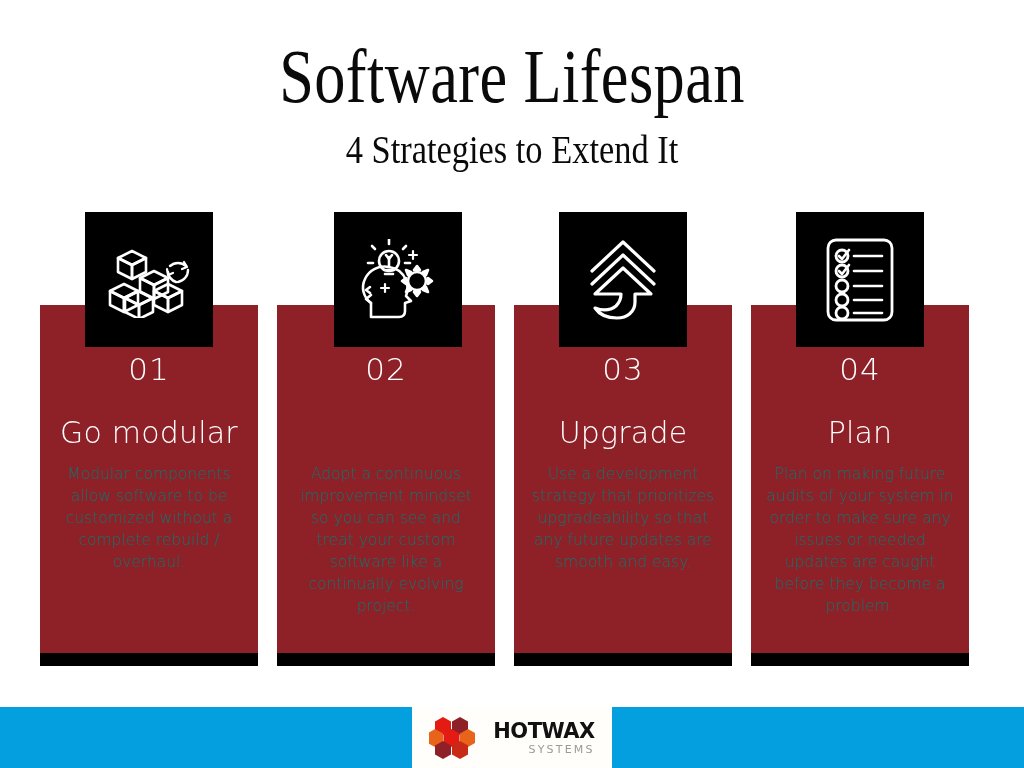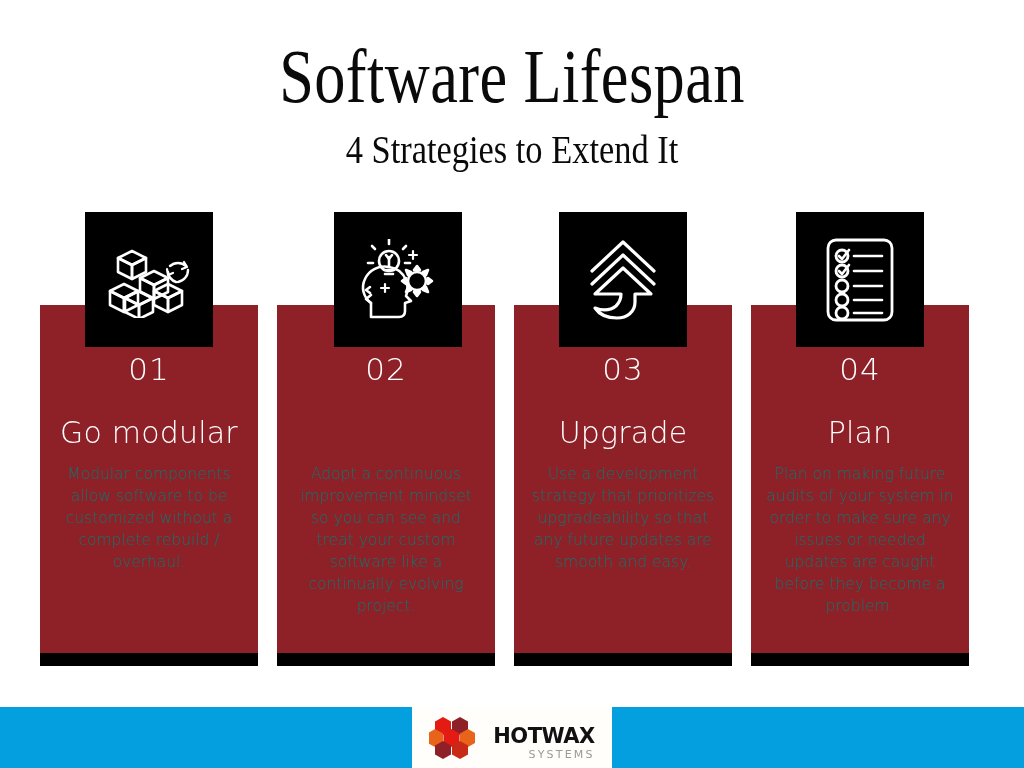--- a/index.html
+++ b/index.html
@@ -172,21 +172,21 @@
     top: 0;
     width: 200px;
     height: 61px;
     background: #fffefb;
     display: flex;
     align-items: center;
     justify-content: center;
   }
   .logo {
     display: flex;
-    align-items: flex-end;
+    align-items: center;
     gap: 18px;
   }
   .logo-mark { display: block; }
   .logo-text {
     display: flex;
     flex-direction: column;
     line-height: 1;
   }
   .logo-word {
     font-family: "DejaVu Sans", sans-serif;

